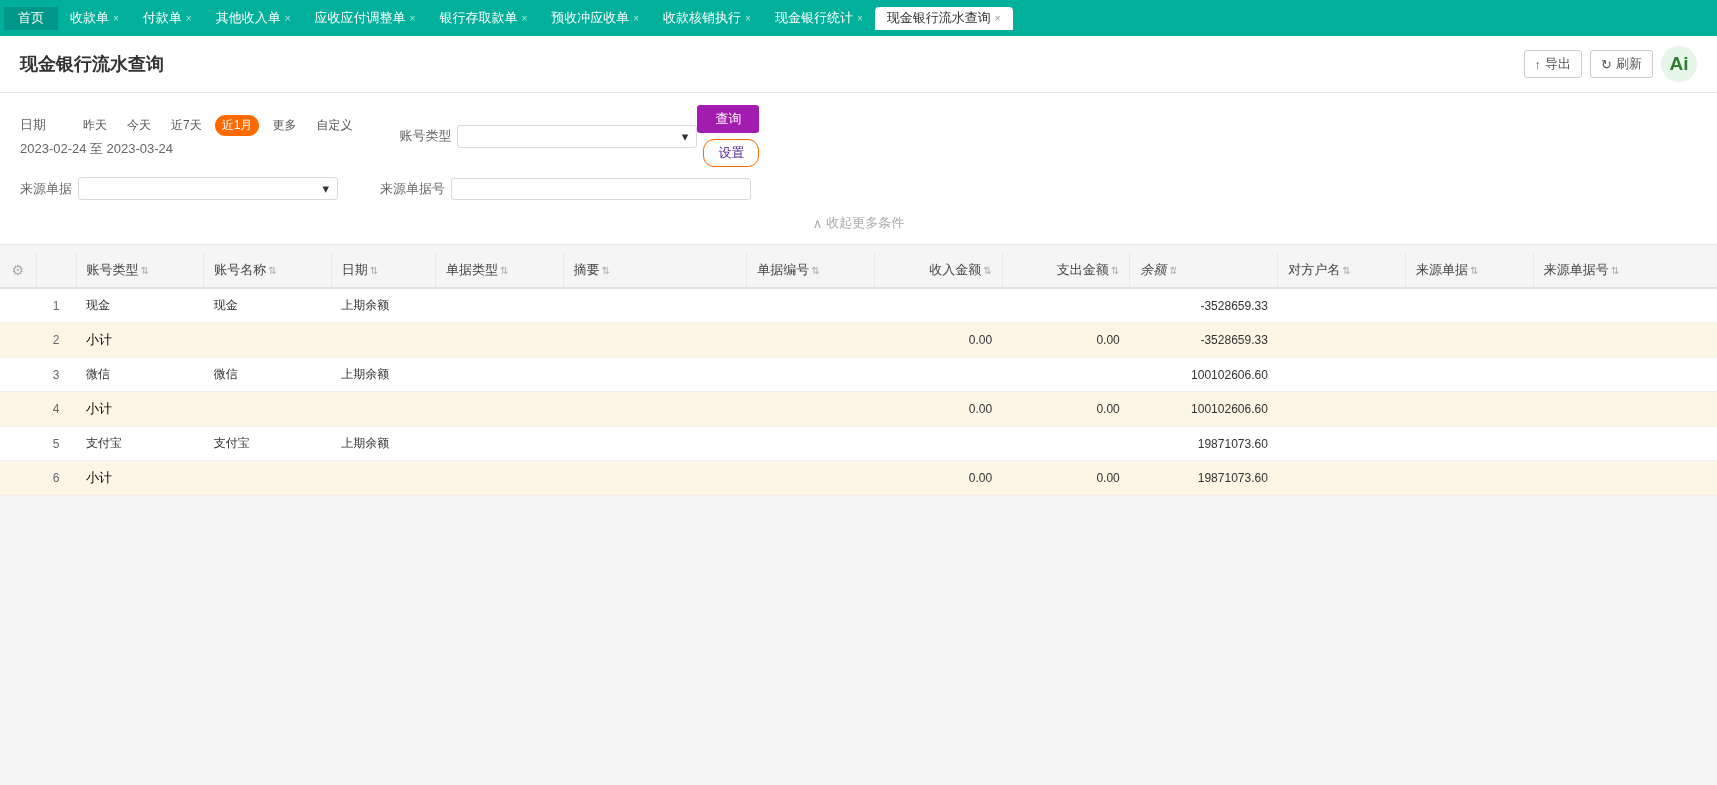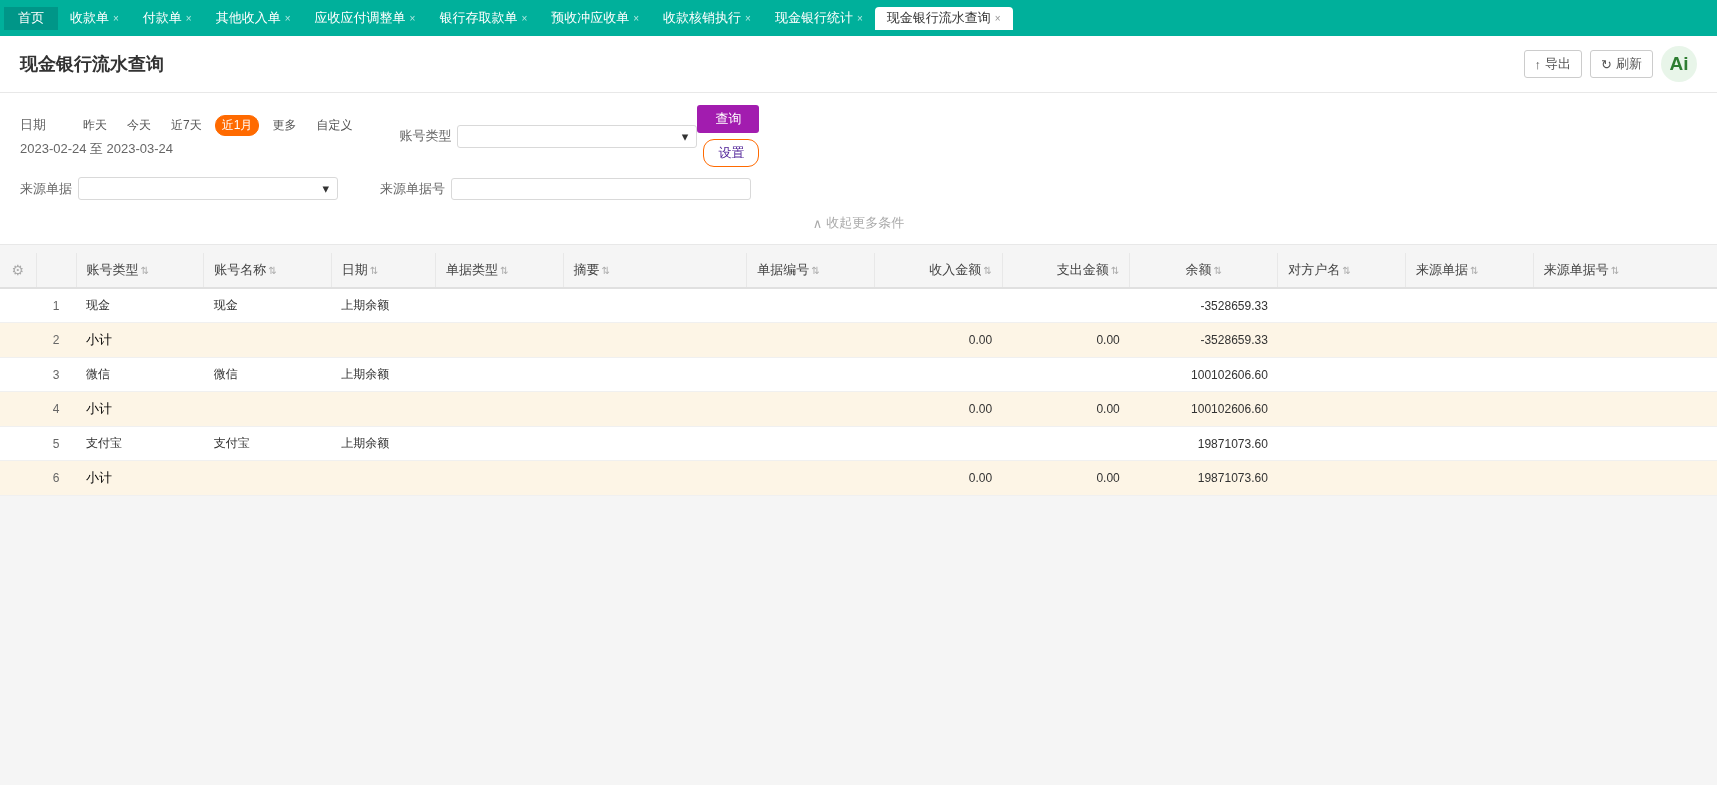--- a/index.html
+++ b/index.html
@@ -268,21 +268,21 @@
         </th>
         <th>
           <span>单据编号</span><span class="sort-icon">⇅</span>
         </th>
         <th style="text-align:right;">
           <span>收入金额</span><span class="sort-icon">⇅</span>
         </th>
         <th style="text-align:right;">
           <span>支出金额</span><span class="sort-icon">⇅</span>
         </th>
-        <th style="text-align:center;">
+        <th style="text-align:left;font-style:italic;">
           <span>余额</span><span class="sort-icon">⇅</span>
         </th>
         <th>
           <span>对方户名</span><span class="sort-icon">⇅</span>
         </th>
         <th>
           <span>来源单据</span><span class="sort-icon">⇅</span>
         </th>
         <th style="min-width:120px;">
           <span>来源单据号</span><span class="sort-icon">⇅</span>

